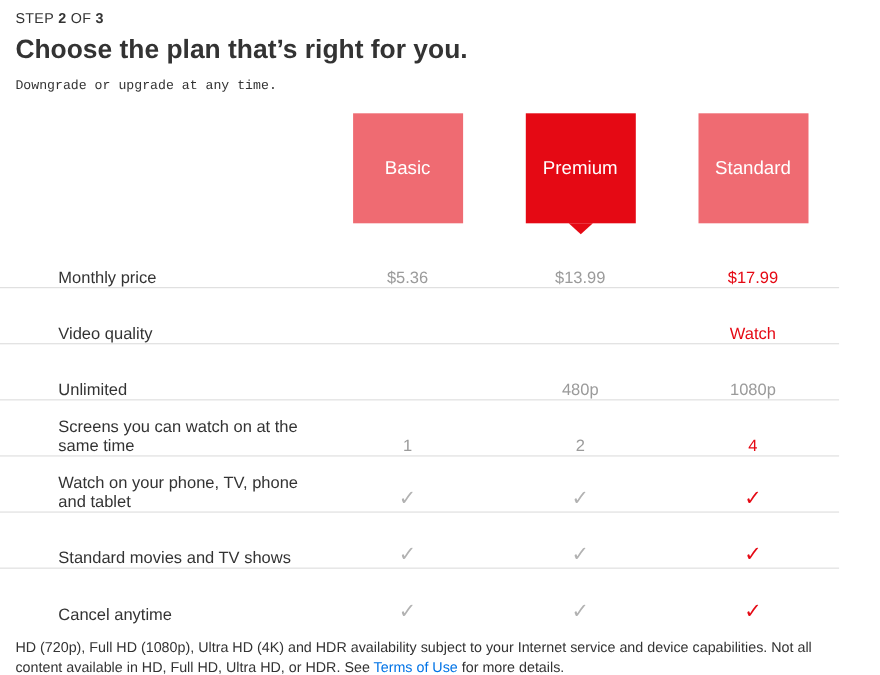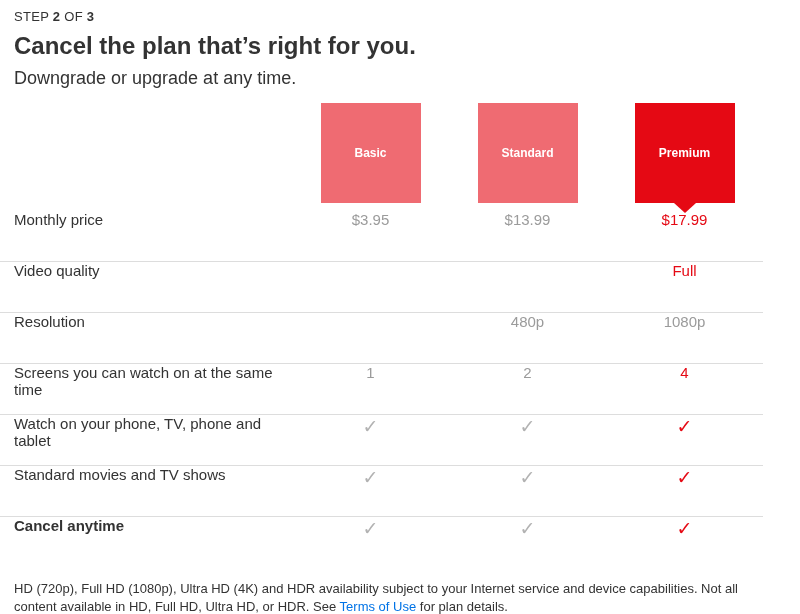--- a/index.html
+++ b/index.html
@@ -18,50 +18,51 @@
     font-family: "Liberation Sans", "DejaVu Sans", sans-serif;
     color: var(--text-dark, #333);
   }
   .page { width: 763px; height: 614px; overflow: hidden; background: #fff; border-radius: 27px; }
 
   
   .header { padding: 9px 14px 0 14px; }
   .step-label { font-size: 13px; letter-spacing: 0.3px; line-height: 15px; }
   .step-num { font-weight: bold; }
   .page-title { font-size: 24px; font-weight: bold; line-height: 29px; margin: 7px 0 9px 0; }
-  .subtitle { font-size: 18px; line-height: 19px; }
+  .subtitle { font-size: 12px; line-height: 19px; font-family: Liberation Mono, monospace; }
 
   
   .plans-row { display: flex; margin-top: 15px; height: 100px; }
   .label-spacer { flex: 1; }
   .plan-col { width: 157px; display: flex; justify-content: center; }
   .plan-box {
     width: 100px; height: 100px;
     background: var(--plan-unselected-bg, rgba(229,9,20,0.6));
     display: flex; align-items: center; justify-content: center;
     position: relative; cursor: pointer; user-select: none;
   }
   .plan-box.selected { background: var(--brand-red, #e50914); }
   .plan-box.selected::after {
     content: "";
     position: absolute; top: 100%; left: 50%; transform: translateX(-50%);
     width: 0; height: 0;
     border-left: 11px solid transparent;
     border-right: 11px solid transparent;
     border-top: 10px solid var(--brand-red, #e50914);
   }
-  .plan-name { color: #ffffff; font-weight: bold; font-size: 12px; }
+  .plan-name { color: #ffffff; font-weight: normal; font-size: 17px; }
 
   
   .plan-table { margin-top: 8px; }
   .feature-row {
-    display: flex; align-items: flex-start; height: 51px;
+    display: flex; align-items: flex-end; height: 51px;
     border-bottom: 1px solid var(--divider, #ddd);
+    padding-left: 39px;
   }
-  .feature-row.no-border { border-bottom: none; font-weight: bold; }
+  .feature-row.no-border { border-bottom: none; }
   .feature-label { flex: 1; padding-left: 14px; font-size: 15px; }
   .feature-value { width: 157px; text-align: center; font-size: 15px; }
   .val-gray { color: var(--value-gray, #9b9b9b); }
   .val-red  { color: var(--brand-red, #e50914); }
   .check { font-size: 19px; }
   .check.val-gray { color: var(--check-gray, #b2b2b2); }
 
   
   .footer {
     padding: 12px 14px 0 14px;
@@ -70,58 +71,58 @@
   }
   .footer .link { color: var(--link-blue, #0073e6); cursor: pointer; text-decoration: none; }
 </style>
 </head>
 <body>
 
 <div class="page">
 
   <div class="header">
     <div class="step-label"><span>STEP </span><span class="step-num">2</span><span> OF </span><span class="step-num">3</span></div>
-    <div class="page-title">Cancel the plan that’s right for you.</div>
+    <div class="page-title">Choose the plan that’s right for you.</div>
     <div class="subtitle">Downgrade or upgrade at any time.</div>
   </div>
 
   <div class="plans-row">
     <div class="label-spacer"></div>
 
   <div class="plan-col">
     <div class="plan-box">
       <span class="plan-name">Basic</span>
     </div>
   </div>
       <div class="plan-col">
-    <div class="plan-box">
-      <span class="plan-name">Standard</span>
+    <div class="plan-box selected">
+      <span class="plan-name">Premium</span>
     </div>
   </div>
       <div class="plan-col">
-    <div class="plan-box selected">
-      <span class="plan-name">Premium</span>
+    <div class="plan-box">
+      <span class="plan-name">Standard</span>
     </div>
   </div>
     </div>
 
   <div class="plan-table">
 
   <div class="feature-row">
     <div class="feature-label">Monthly price</div>
-    <div class="feature-value val-gray">$3.95</div>
+    <div class="feature-value val-gray">$5.36</div>
     <div class="feature-value val-gray">$13.99</div>
     <div class="feature-value val-red">$17.99</div>
   </div>
       <div class="feature-row">
     <div class="feature-label">Video quality</div>
-    <div class="feature-value val-red">Full</div>
+    <div class="feature-value val-red">Watch</div>
   </div>
       <div class="feature-row">
-    <div class="feature-label">Resolution</div>
+    <div class="feature-label">Unlimited</div>
     <div class="feature-value val-gray">480p</div>
     <div class="feature-value val-gray">1080p</div>
   </div>
       <div class="feature-row">
     <div class="feature-label">Screens you can watch on at the same time</div>
     <div class="feature-value val-gray">1</div>
     <div class="feature-value val-gray">2</div>
     <div class="feature-value val-red">4</div>
   </div>
       <div class="feature-row">
@@ -137,15 +138,15 @@
     <div class="feature-value val-red check">✓</div>
   </div>
       <div class="feature-row no-border">
     <div class="feature-label">Cancel anytime</div>
     <div class="feature-value val-gray check">✓</div>
     <div class="feature-value val-gray check">✓</div>
     <div class="feature-value val-red check">✓</div>
   </div>
     </div>
 
-  <div class="footer"><span>HD (720p), Full HD (1080p), Ultra HD (4K) and HDR availability subject to your Internet service and device capabilities. Not all content available in HD, Full HD, Ultra HD, or HDR. See </span><a class="link">Terms of Use</a><span> for plan details.</span></div>
+  <div class="footer"><span>HD (720p), Full HD (1080p), Ultra HD (4K) and HDR availability subject to your Internet service and device capabilities. Not all content available in HD, Full HD, Ultra HD, or HDR. See </span><a class="link">Terms of Use</a><span> for more details.</span></div>
 
 </div>
 
 </body></html>

